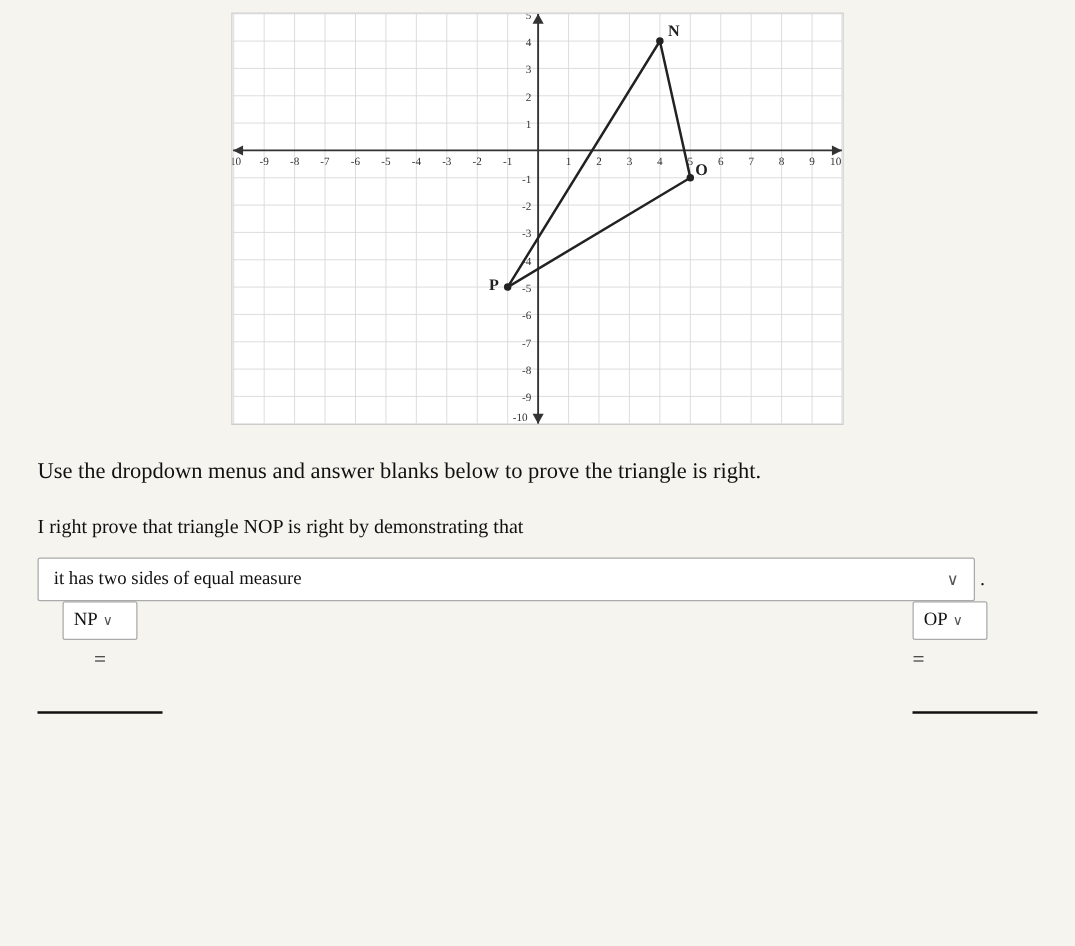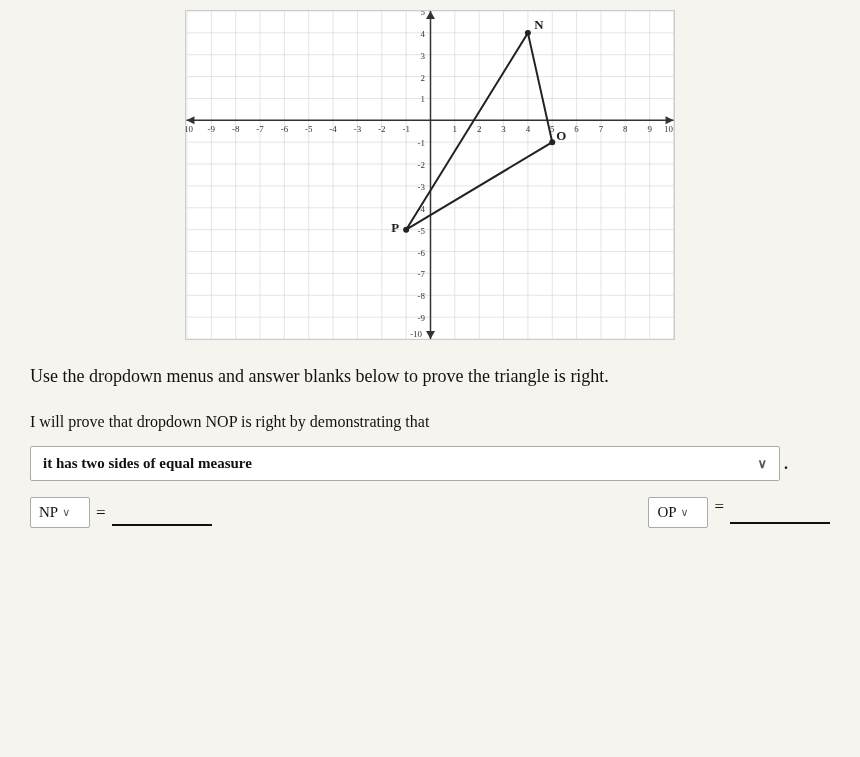--- a/index.html
+++ b/index.html
@@ -52,23 +52,21 @@
     }
     .prove-text {
       font-size: 16px;
       color: #111;
       margin-bottom: 12px;
       line-height: 1.5;
     }
     .dropdown-row {
       display: flex;
       align-items: center;
-      margin-bottom: 16px;
       width: 100%;
-      font-weight: bold;
     }
     .dropdown-full {
       border: 1px solid #aaa;
       background: #fff;
       font-size: 15px;
       color: #111;
       padding: 8px 12px;
       width: 750px;
       display: flex;
       justify-content: space-between;
@@ -89,20 +87,21 @@
     .inputs-row {
       display: flex;
       align-items: center;
       gap: 20px;
       width: 100%;
     }
     .input-group {
       display: flex;
       align-items: center;
       gap: 6px;
+      flex-direction: column;
     }
     .segment-dropdown {
       border: 1px solid #aaa;
       background: #fff;
       font-size: 15px;
       color: #111;
       padding: 6px 8px;
       display: flex;
       align-items: center;
       gap: 4px;
@@ -266,21 +265,21 @@
     </svg>
   </div>
 
   <div class="instruction-text">
     <span>Use the dropdown menus and answer blanks below to prove the triangle is right.</span>
   </div>
 
   <div class="answer-section">
 
 
-    <div class="prove-text">I will prove that dropdown NOP is right by demonstrating that</div>
+    <div class="prove-text">I right prove that triangle NOP is right by demonstrating that</div>
 
     <div class="dropdown-row">
       <div class="dropdown-full">
         <span>it has two sides of equal measure</span>
         <span class="chevron">∨</span>
       </div>
       <span class="dot-end">.</span>
     </div>
 
     <div class="inputs-row">

